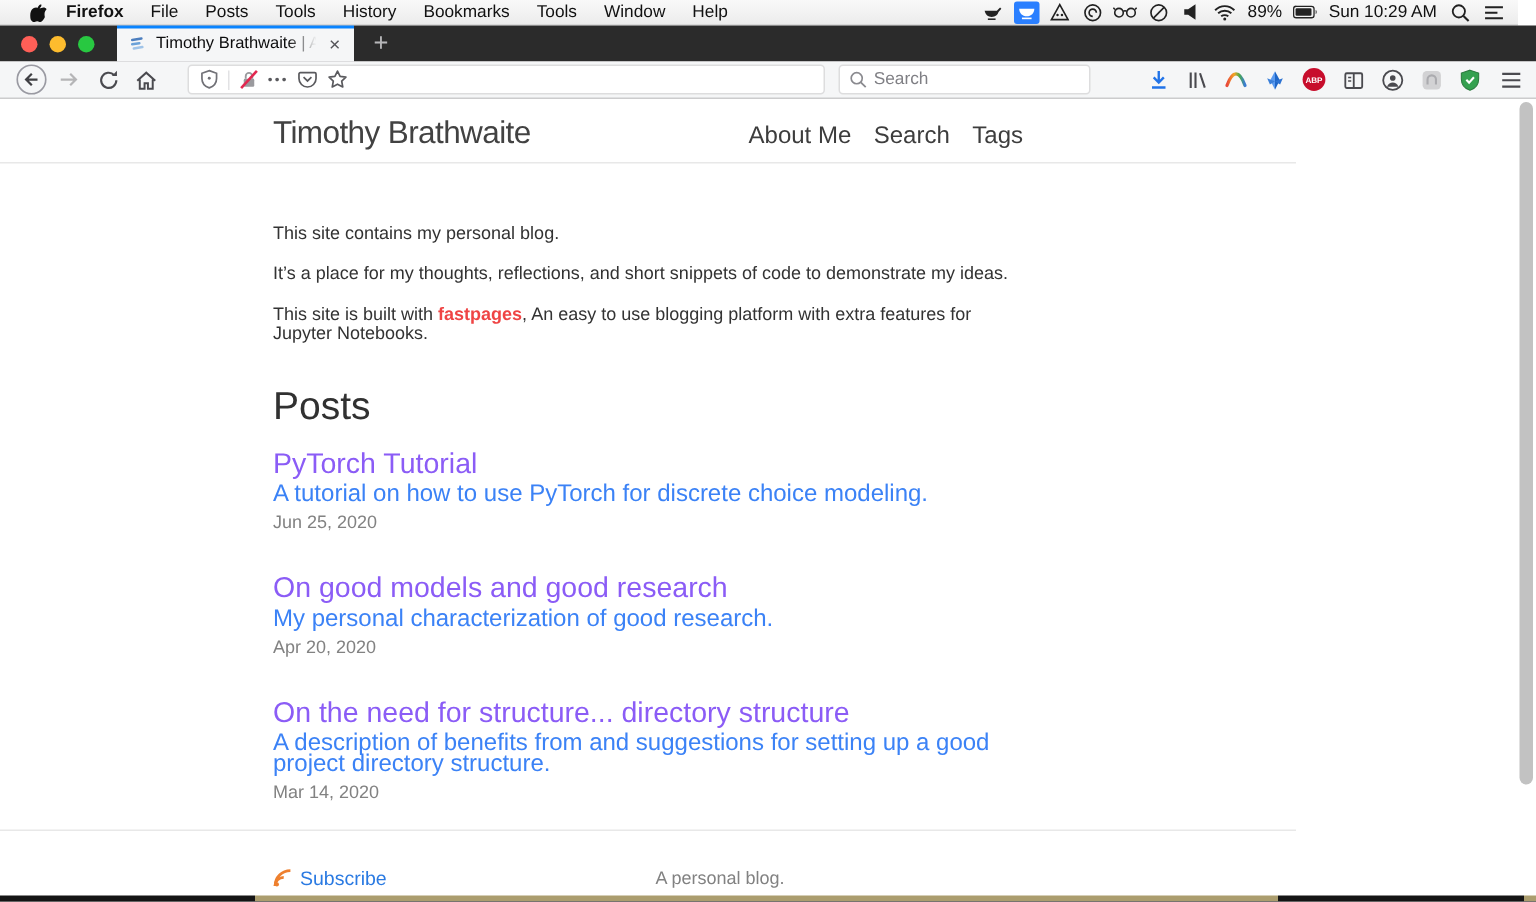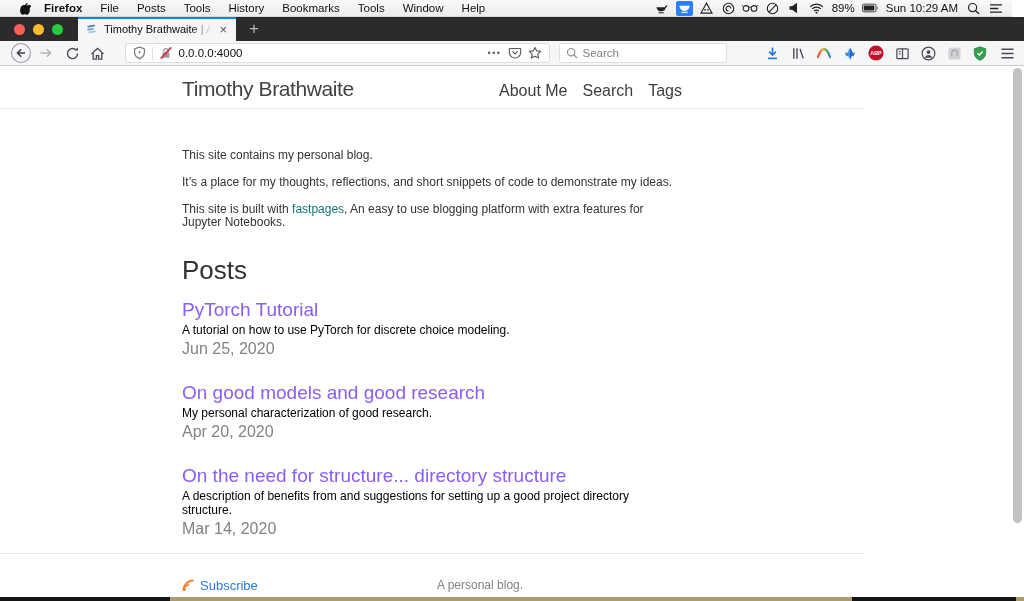--- a/index.html
+++ b/index.html
@@ -80,26 +80,26 @@
   .wrapper { width:500px; margin:0 auto; }
 
   .site-header { height:43px; border-bottom:1px solid #e8e8e8; }
   .site-header .wrapper { display:flex; align-items:baseline; padding-top:11px; }
   .site-title { font-size:21px; font-weight:400; color:#424242; letter-spacing:-0.4px; }
   .site-nav { margin-left:auto; display:flex; gap:15px; }
   .nav-link { font-size:16px; color:#3d3d3d; }
 
   .page-content { padding-top:40px; }
   .intro p { font-size:12px; color:#333; line-height:13px; margin-bottom:14px; }
-  .link { color:#0f766e; text-decoration:none; cursor:pointer; }
+  .link { color:#ef4444; text-decoration:none; cursor:pointer;font-weight:bold; }
   .posts-heading { font-size:26px; font-weight:400; color:#313131; line-height:26px; margin:28px 0 16px; }
   .post { margin-bottom:27px; }
   .post-title { display:inline-block; font-size:19px; font-weight:400; color:#8b5cf6; line-height:22px; margin-bottom:2px; }
-  .post-desc { font-size:12px; color:#000000; line-height:14px; margin-bottom:5px; }
-  .post-date { font-size:16px; color:#828282; line-height:13px; }
+  .post-desc { font-size:16px; color:#3b82f6; line-height:14px; margin-bottom:5px; }
+  .post-date { font-size:12px; color:#828282; line-height:13px; }
 
   .site-footer {
     position:absolute; bottom:0; left:0; right:0; height:44px;
     border-top:1px solid #e8e8e8; background:#fff;
   }
   .site-footer .wrapper { position:relative; padding-top:24px; }
   .subscribe { display:inline-flex; align-items:center; gap:5px; font-size:13px; color:#2a7ae2; }
   .tagline { position:absolute; left:255px; top:24px; font-size:12px; color:#828282; }
 
   
@@ -267,21 +267,20 @@
           </svg>
       </span>
       <span class="sep"></span>
       <span>
         <svg width="14" height="14" viewBox="0 0 16 16">
             <path d="M5.5 7.5v-2a2.5 2.5 0 0 1 5 0v2" fill="none" stroke="#9a9a9e" stroke-width="1.4"></path>
             <rect x="4" y="7.5" width="8" height="6" rx="1" fill="#9a9a9e"></rect>
             <path d="M2 14.5 14 1.5" stroke="#e22850" stroke-width="2"></path>
           </svg>
       </span>
-      <span class="url-text">0.0.0.0:4000</span>
       <span class="dots">•••</span>
       <span>
         <svg width="14" height="14" viewBox="0 0 16 16">
             <path d="M2.5 2.8h11a1 1 0 0 1 1 1v3.4a6.5 6.5 0 0 1-13 0V3.8a1 1 0 0 1 1-1z" fill="none" stroke="#5a5a5e" stroke-width="1.3"></path>
             <path d="M5 6.2l3 2.9 3-2.9" fill="none" stroke="#5a5a5e" stroke-width="1.3"></path>
           </svg>
       </span>
       <span>
         <svg width="14" height="14" viewBox="0 0 16 16">
             <path d="M8 1.6l2 4 4.4.6-3.2 3.1.8 4.4L8 11.6l-4 2.1.8-4.4L1.6 6.2 6 5.6z" fill="none" stroke="#5a5a5e" stroke-width="1.3" stroke-linejoin="round"></path>

